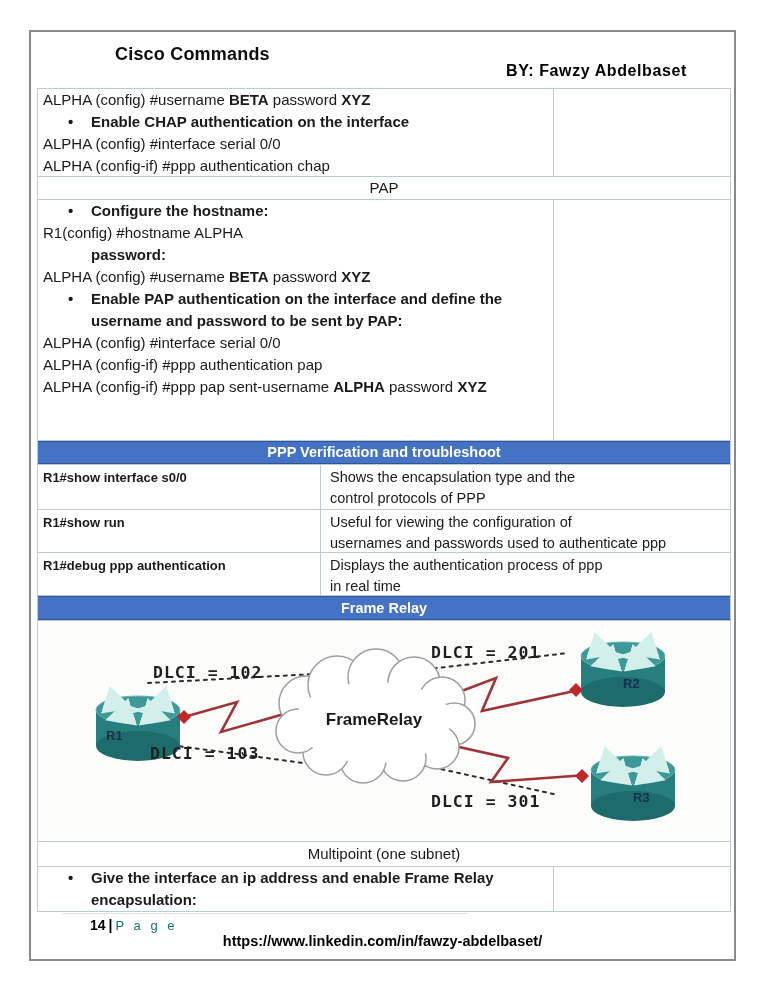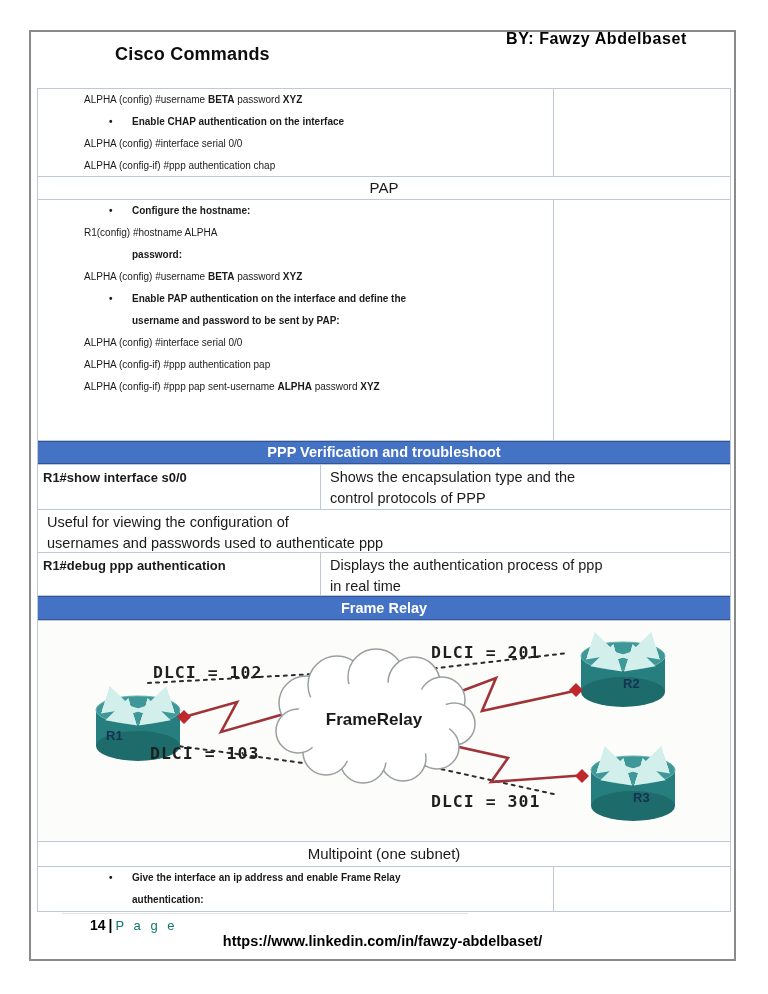--- a/index.html
+++ b/index.html
@@ -3,33 +3,33 @@
 <meta charset="utf-8">
 <style>
   html,body{margin:0;padding:0;}
   body{
     width:768px;height:994px;position:relative;background:#ffffff;
     font-family:"Liberation Sans",sans-serif;color:#1a1a1a;overflow:hidden;
   }
   .page-border{position:absolute;left:29px;top:30px;width:707px;height:931px;
     border:2px solid #8a8a8a;box-sizing:border-box;background:#fff;}
   .doc-title{position:absolute;left:115px;top:44px;font-size:18px;font-weight:bold;color:#0d0d0d;letter-spacing:.2px;}
-  .byline{position:absolute;left:506px;top:30px;font-size:16px;font-weight:bold;color:#000;letter-spacing:.6px;text-align:center;}
+  .byline{position:absolute;left:506px;top:62px;font-size:16px;font-weight:bold;color:#000;letter-spacing:.6px;text-align:center;}
 
   .doc-table{position:absolute;left:37px;top:88px;width:694px;box-sizing:border-box;
     border:1px solid #bfc9d5;background:#fff;}
   .trow{display:flex;box-sizing:border-box;border-bottom:1px solid #bfc9d5;overflow:hidden;}
   .trow.last{border-bottom:none;}
   .cell{box-sizing:border-box;}
   .cell.left{border-right:1px solid #bfc9d5;}
   .w516{width:516px;}
   .w283{width:283px;}
   .cell.right{flex:1;}
 
-  .line{font-size:10px;line-height:22px;padding-left:5px;white-space:nowrap;margin-left:41px;}
+  .line{font-size:15px;line-height:22px;padding-left:5px;white-space:nowrap;}
   .line.bullet{padding-left:53px;position:relative;}
   .line.bullet::before{content:"\2022";position:absolute;left:30px;font-weight:bold;}
   .line.cont{padding-left:53px;}
 
   .h88{height:88px;} .h241{height:241px;} .h45{height:45px;} .h43{height:43px;}
   .h221{height:221px;} .h44{height:44px;}
 
   .blue-bar{height:23px;line-height:21px;background:#4472C4;color:#fff;font-weight:bold;
     font-size:14.5px;text-align:center;border-top:1px solid #2F5597;border-bottom:1px solid #2F5597;
     box-sizing:border-box;display:block;}
@@ -94,20 +94,21 @@
   </div>
 
   <div class="trow vrow h45">
     <div class="cell left w283 cmd-cell">R1#show interface s0/0</div>
     <div class="cell right desc-cell">
       <div>Shows the encapsulation type and the</div>
       <div>control protocols of PPP</div>
     </div>
   </div>
   <div class="trow vrow h43">
+    <div class="cell left w283 cmd-cell">R1#show run</div>
     <div class="cell right desc-cell">
       <div>Useful for viewing the configuration of</div>
       <div>usernames and passwords used to authenticate ppp</div>
     </div>
   </div>
   <div class="trow vrow h43">
     <div class="cell left w283 cmd-cell">R1#debug ppp authentication</div>
     <div class="cell right desc-cell">
       <div>Displays the authentication process of ppp</div>
       <div>in real time</div>
@@ -179,21 +180,21 @@
     </svg>
   </div>
 
   <div class="trow">
     <div class="sub-head mp" style="width:100%;">Multipoint (one subnet)</div>
   </div>
 
   <div class="trow h44 last">
     <div class="cell left w516">
       <div class="line bullet"><span style="font-weight: bold;">Give the interface an ip address and enable Frame Relay</span></div>
-      <div class="line cont"><span style="font-weight: bold;">authentication:</span></div>
+      <div class="line cont"><span style="font-weight: bold;">encapsulation:</span></div>
     </div>
     <div class="cell right"></div>
   </div>
 
 </div>
 
 <div class="footer-rule"></div>
 <div class="page-num"><span class="num">14</span><span class="sep">|</span><span class="word">P a g e</span></div>
 <div class="footer-url">https://www.linkedin.com/in/fawzy-abdelbaset/</div>
 

